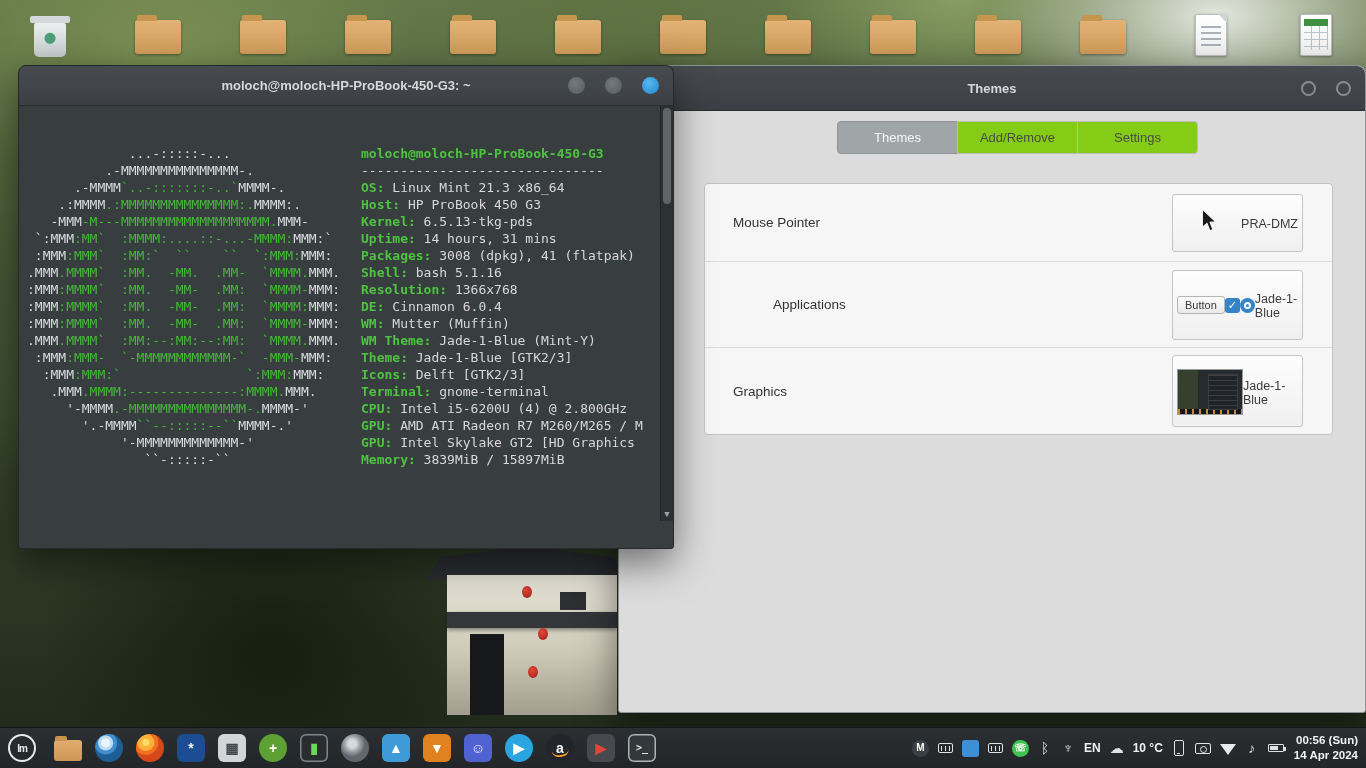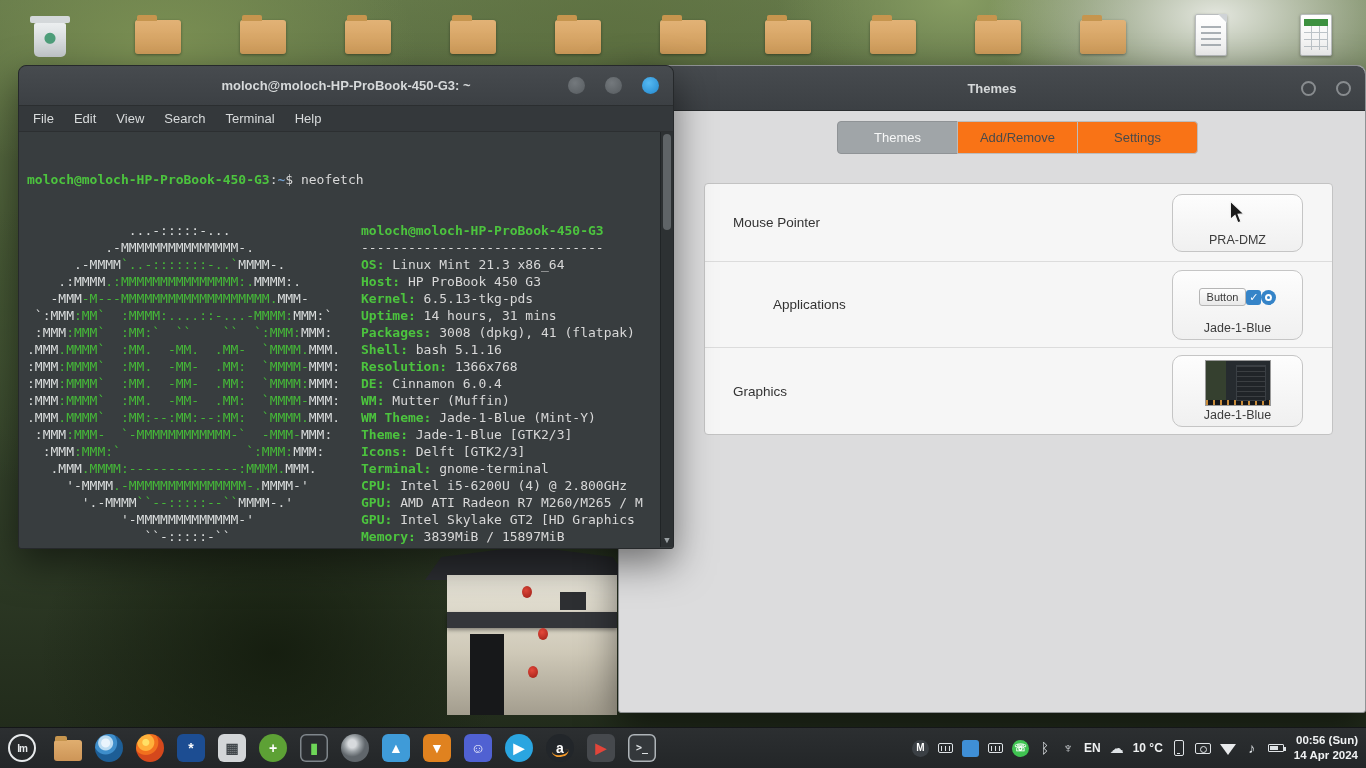--- a/index.html
+++ b/index.html
@@ -71,33 +71,33 @@
   .neo-info { flex:1; }
   .info-label { color:#4cc43e; font-weight:bold; }
   .scrollbar { position:absolute; top:0; right:0; bottom:0; width:13px; background:#2d3133; border-left:1px solid #202426; }
   .sb-thumb { position:absolute; top:2px; left:2px; right:2px; height:96px; background:#5f6467; border-radius:6px; }
   .sb-arrow { position:absolute; bottom:0; left:0; right:0; height:14px; color:#9aa0a3; font-size:9px; text-align:center; line-height:14px; }
 
   
   #themes-window { left:618px; top:65px; width:748px; height:648px; z-index:2; background:#dcdcdd; border:1px solid #8f9294; }
   #themes-window .titlebar { height:45px; }
   .tw-tabs { position:absolute; left:218px; top:55px; display:flex; }
-  .tab { width:121px; height:33px; background:#f97316; border:1px solid #bcbcbc; margin-left:-1px;
+  .tab { width:121px; height:33px; background:#84cc16; border:1px solid #bcbcbc; margin-left:-1px;
     display:flex; align-items:center; justify-content:center; font-size:13px; color:#4a4a4a; }
   .tab:first-child { border-radius:4px 0 0 4px; margin-left:0; }
   .tab:last-child { border-radius:0 4px 4px 0; }
   .tab.active { background:#a0a5a8; color:#f7f8f8; border-color:#8f9396; }
   .tw-list { position:absolute; left:85px; top:117px; width:629px; background:#f6f6f6; border:1px solid #c3c3c3; border-radius:4px; }
   .theme-row { position:relative; display:flex; align-items:center; }
   .theme-row + .theme-row { border-top:1px solid #dcdcdc; }
   .theme-row:nth-child(1){ height:77px; } .theme-row:nth-child(2){ height:86px;padding-left:40px; }
   .theme-row:nth-child(3){ height:87px; } .theme-row:nth-child(4){ height:96px; }
   .row-label { margin-left:28px; font-size:13.5px; color:#333; }
   .theme-btn { position:absolute; right:29px; width:131px; background:linear-gradient(180deg,#fdfdfd,#f0f0f0);
-    border:1px solid #c5c5c5; border-radius:10px; display:flex; flex-direction:column; align-items:center; justify-content:flex-end; padding:5px 4px 4px; }
+    border:1px solid #c5c5c5; border-radius:3px; display:flex; flex-direction:row; align-items:center; justify-content:flex-end; padding:5px 4px 4px; }
   .theme-row:nth-child(1) .theme-btn{ height:58px; } .theme-row:nth-child(2) .theme-btn{ height:70px; }
   .theme-row:nth-child(3) .theme-btn{ height:72px; } .theme-row:nth-child(4) .theme-btn{ height:80px; }
   .tb-preview { flex:1; display:flex; align-items:center; justify-content:center; }
   .theme-value { font-size:12.5px; color:#3c3c3c; margin-top:2px; }
   .mini-button { font-size:11px; color:#3a3a3a; background:linear-gradient(180deg,#fdfdfd,#e9e9e9);
     border:1px solid #b5b5b5; border-radius:3px; padding:2px 7px; }
   .mini-check { width:15px; height:15px; background:#3584c8; border-radius:3px; color:#fff; font-size:11px; line-height:15px; text-align:center; }
   .mini-radio { position:relative; width:15px; height:15px; background:#3584c8; border-radius:50%; }
   .mini-radio::after { content:""; position:absolute; inset:4px; background:#fff; border-radius:50%; }
   .mini-radio::before { content:""; position:absolute; inset:6px; background:#3584c8; border-radius:50%; z-index:1; }
@@ -256,30 +256,21 @@
 
 <div class="window" id="terminal">
   <div class="titlebar">
     <span class="title">moloch@moloch-HP-ProBook-450-G3: ~</span>
     <span class="win-btns">
       <i class="wbtn gray"></i>
       <i class="wbtn gray"></i>
       <i class="wbtn blue"></i>
     </span>
   </div>
-  <div class="menubar">
-      <span class="mitem">File</span>
-      <span class="mitem">Edit</span>
-      <span class="mitem">View</span>
-      <span class="mitem">Search</span>
-      <span class="mitem">Terminal</span>
-      <span class="mitem">Help</span>
-    </div>
   <div class="term-body">
-    <div class="term-line"><span class="c-green">moloch@moloch-HP-ProBook-450-G3</span><span class="c-fg">:</span><span class="c-blue">~</span><span class="c-fg">$</span><span class="c-fg"> neofetch</span></div>
     <div class="neo-row">
       <pre class="neo-art"><span class="art-w">             ...-:::::-...</span>
 <span class="art-w">          .-MMMMMMMMMMMMMMM-.</span>
 <span class="art-w">      .-MMMM</span><span class="art-g">`..-:::::::-..`</span><span class="art-w">MMMM-.</span>
 <span class="art-w">    .:MMMM</span><span class="art-g">.:MMMMMMMMMMMMMMM:.</span><span class="art-w">MMMM:.</span>
 <span class="art-w">   -MMM</span><span class="art-g">-M---MMMMMMMMMMMMMMMMMMM.</span><span class="art-w">MMM-</span>
 <span class="art-w"> `:MMM</span><span class="art-g">:MM`  :MMMM:....::-...-MMMM:</span><span class="art-w">MMM:`</span>
 <span class="art-w"> :MMM</span><span class="art-g">:MMM`  :MM:`  ``    ``  `:MMM:</span><span class="art-w">MMM:</span>
 <span class="art-w">.MMM</span><span class="art-g">.MMMM`  :MM.  -MM.  .MM-  `MMMM.</span><span class="art-w">MMM.</span>
 <span class="art-w">:MMM</span><span class="art-g">:MMMM`  :MM.  -MM-  .MM:  `MMMM-</span><span class="art-w">MMM:</span>

